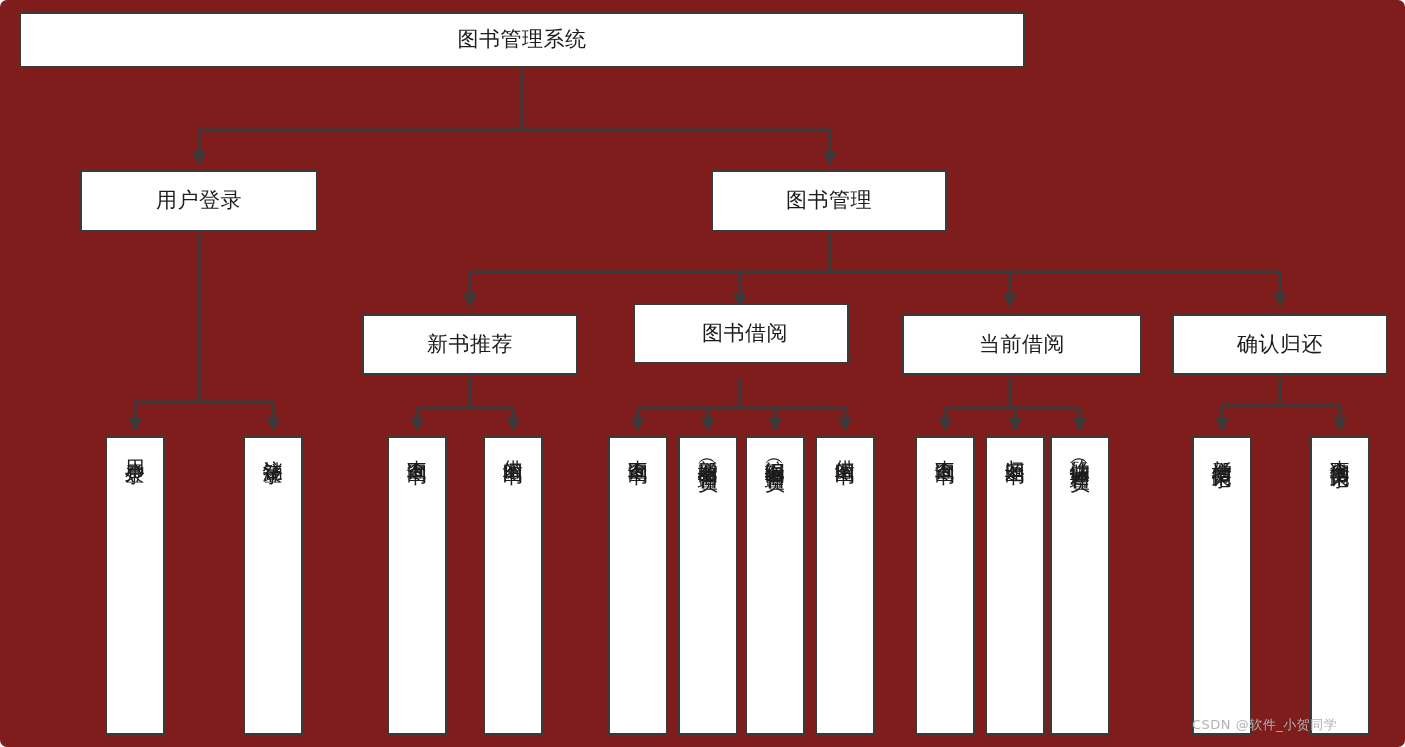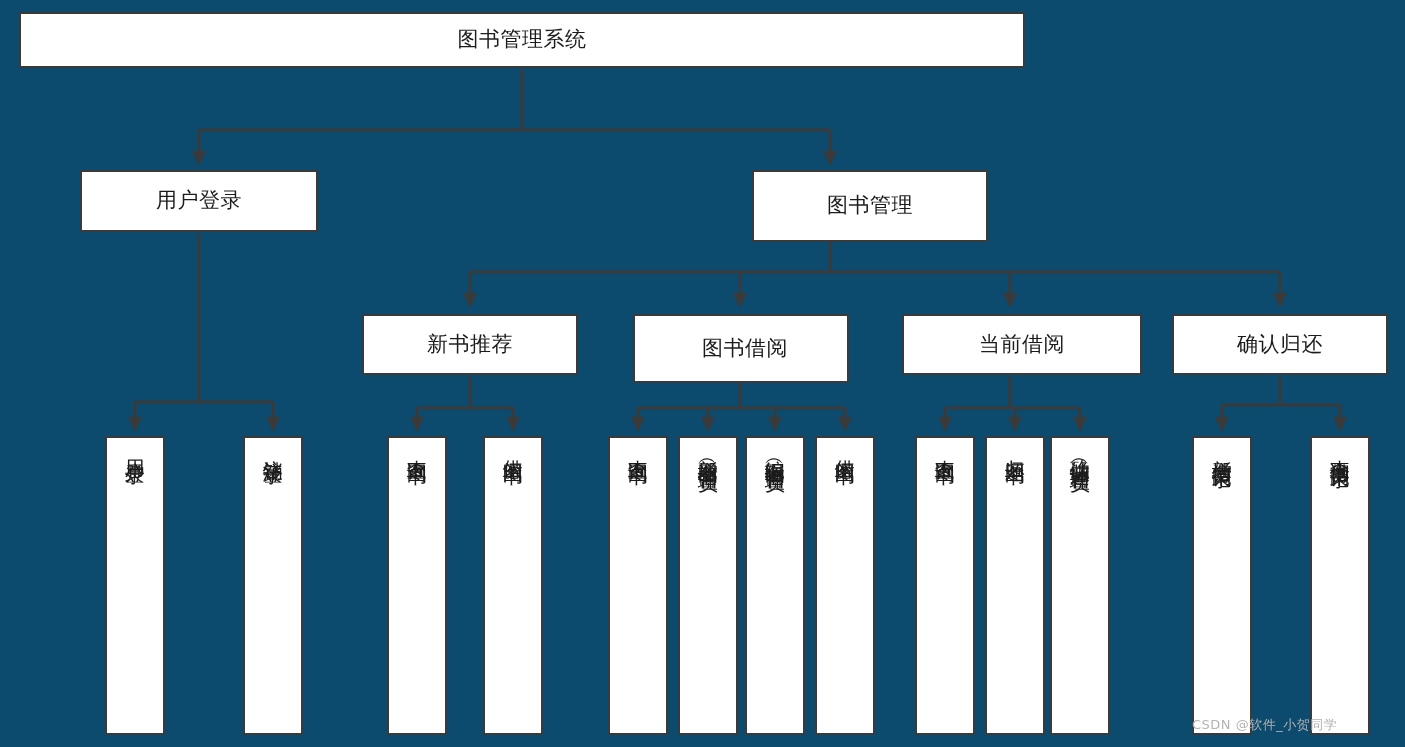--- a/index.html
+++ b/index.html
@@ -8,22 +8,23 @@
     padding: 0;
     background: #ffffff;
   }
   body {
     font-family: "DejaVu Sans", "Liberation Sans", sans-serif;
   }
   #canvas {
     position: relative;
     width: 1405px;
     height: 747px;
-    background: #0c4a6e;
+    background: #7f1d1d;
     overflow: hidden;
+    border-radius: 7px;
   }
   svg.wires {
     position: absolute;
     left: 0;
     top: 0;
     width: 1405px;
     height: 747px;
     pointer-events: none;
   }
   .node {
@@ -122,28 +123,28 @@
     </g>
   </svg>
 
   <div class="node h" style="left:19px; top:12px; width:1006px; height:56px;">
     <span class="label">图书管理系统</span>
   </div>
 
   <div class="node h" style="left:80px; top:170px; width:238px; height:62px;">
     <span class="label">用户登录</span>
   </div>
-  <div class="node h" style="left:711px; top:170px; width:236px; height:72px;margin-left:41px;">
+  <div class="node h" style="left:711px; top:170px; width:236px; height:62px;">
     <span class="label">图书管理</span>
   </div>
 
   <div class="node h" style="left:362px; top:314px; width:216px; height:61px;">
     <span class="label">新书推荐</span>
   </div>
-  <div class="node h" style="left:633px; top:314px; width:216px; height:69px;padding-left:8px;">
+  <div class="node h" style="left:633px; top:303px; width:216px; height:61px;padding-left:8px;">
     <span class="label">图书借阅</span>
   </div>
   <div class="node h" style="left:902px; top:314px; width:240px; height:61px;">
     <span class="label">当前借阅</span>
   </div>
   <div class="node h" style="left:1172px; top:314px; width:216px; height:61px;">
     <span class="label">确认归还</span>
   </div>
 
   <div class="node v" style="left:105px; top:436px; width:60px; height:299px;">

